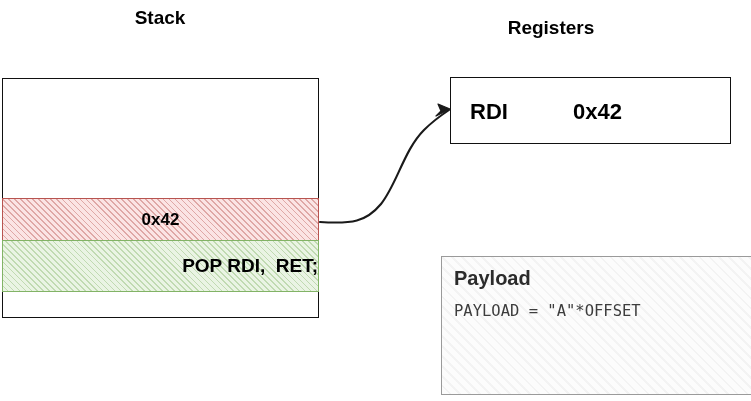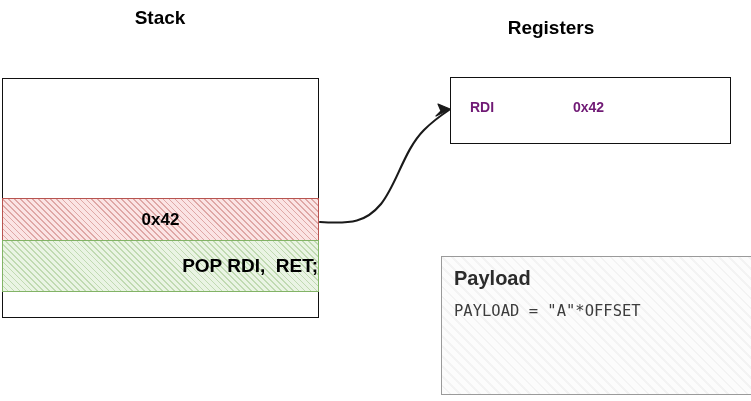--- a/index.html
+++ b/index.html
@@ -98,22 +98,22 @@
     top: 77px;
     width: 281px;
     height: 67px;
     border: 1.8px solid #111111;
     background: #ffffff;
     box-sizing: border-box;
   }
   .reg-name, .reg-value {
     position: absolute;
     font-weight: bold;
-    font-size: 14px;
-    color: #701a75;
+    font-size: 22px;
+    color: #000000;
     white-space: nowrap;
   }
   .reg-name  { left: 470px; top: 99px; }
   .reg-value { left: 573px; top: 99px; }
 
   
   #arrow-svg {
     position: absolute;
     left: 0; top: 0;
     width: 751px; height: 401px;

